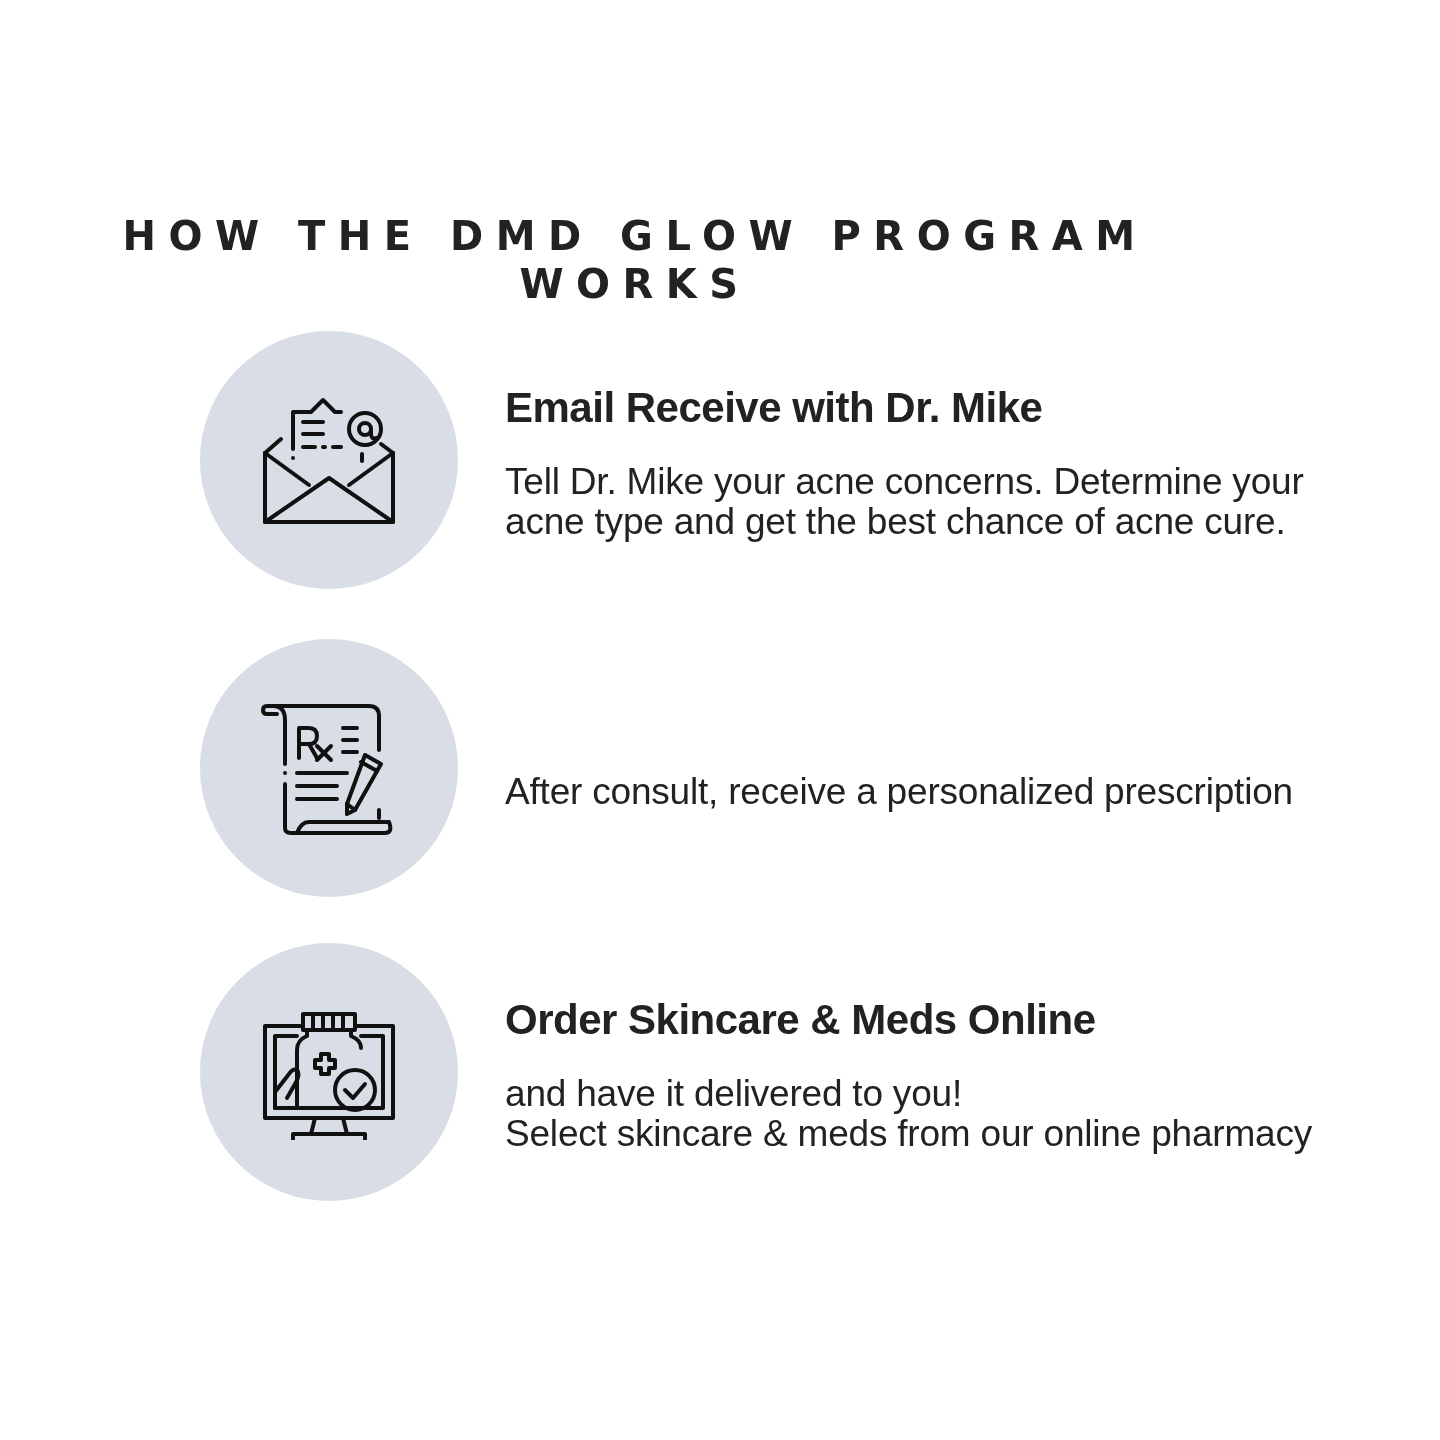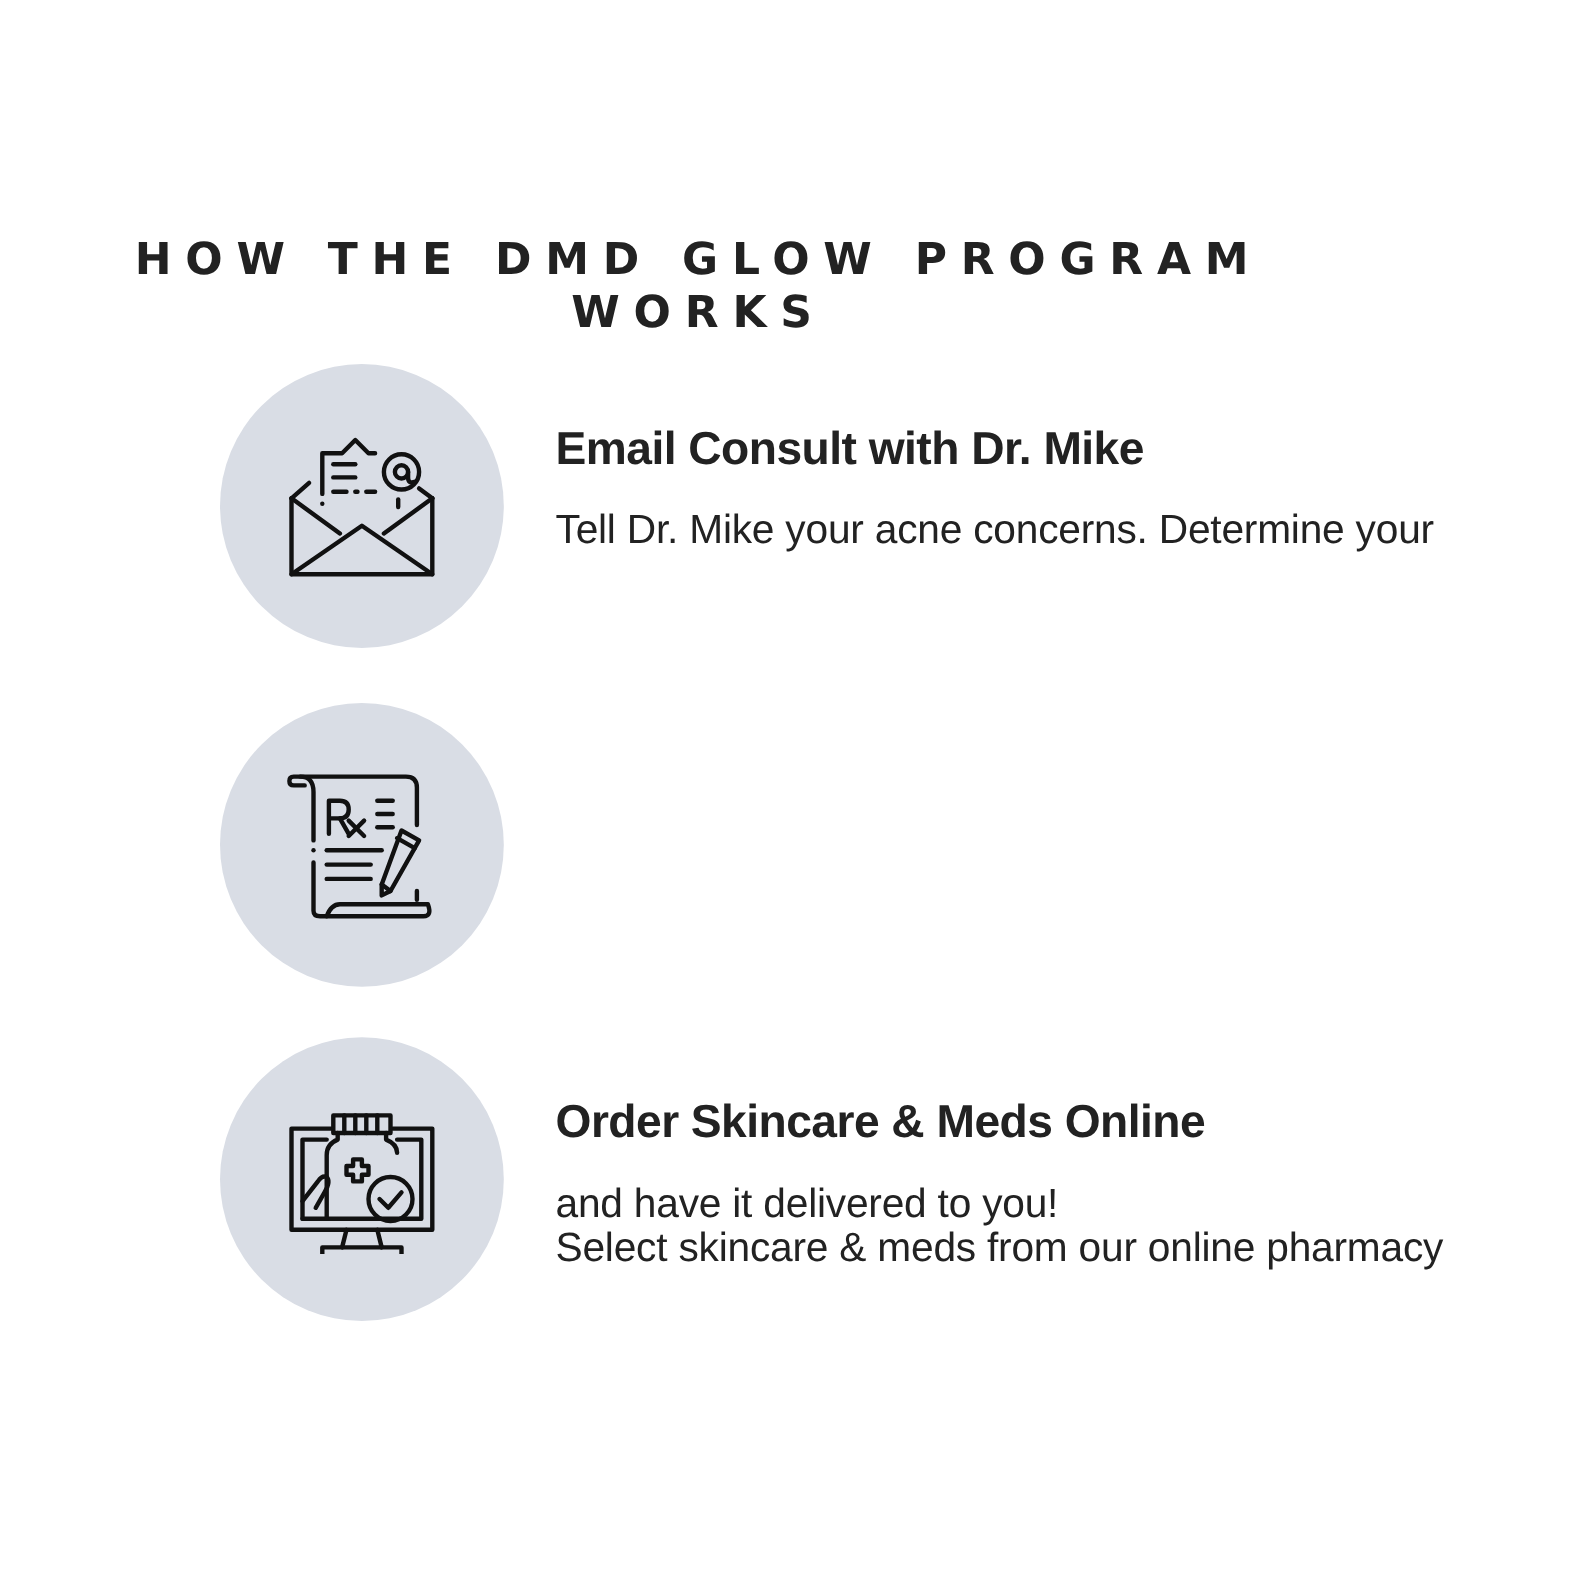--- a/index.html
+++ b/index.html
@@ -53,23 +53,24 @@
       <path d="M42 55 H54"></path>
       <path d="M62 55 H64"></path>
       <path d="M72 55 H80"></path>
 
       <circle cx="104" cy="37" r="16"></circle>
       <circle cx="104" cy="37" r="6"></circle>
       <path d="M110 37 V42 Q110 48 116 46"></path>
       <path d="M101 69 V62"></path>
     </svg>
   </div>
-  <div class="heading" style="top:52px;">Email Consult with Dr. Mike</div>
+  <div class="heading" style="top:52px;">Email Receive with Dr. Mike</div>
   <div class="body-text" style="top:131px;">
     <span>Tell Dr. Mike your acne concerns. Determine your</span>
+    <span>acne type and get the best chance of acne cure.</span>
   </div>
 </div>
 
 <div class="step" style="top:639px;">
   <div class="circle">
     <svg viewBox="0 0 136 136" fill="none" stroke="#111" stroke-width="4" stroke-linecap="round" stroke-linejoin="round">
 
       <path d="M24 64 V20 Q24 6 12 6 H6 Q2 6 2 10 Q2 14 6 14 H16"></path>
       <path d="M12 6 H108 Q118 6 118 16 V50"></path>
 
@@ -90,20 +91,21 @@
       <path d="M36 73 H86"></path>
       <path d="M36 86 H76"></path>
       <path d="M36 99 H76"></path>
 
       <path d="M104 55 L120 64 L94 110 L86 114 L86 104 Z"></path>
       <path d="M100 62 L116 71"></path>
       <path d="M86 104 L94 110"></path>
     </svg>
   </div>
   <div class="body-text" style="top:133px;">
+    <span>After consult, receive a personalized prescription</span>
   </div>
 </div>
 
 <div class="step" style="top:943px;">
   <div class="circle">
     <svg viewBox="0 0 136 136" fill="none" stroke="#111" stroke-width="4" stroke-linecap="round" stroke-linejoin="round">
 
       <path d="M40 22 H4 V114 H132 V22 H96"></path>
       <path d="M14 104 V32 H36"></path>
       <path d="M100 32 H122 V104 H14"></path>

